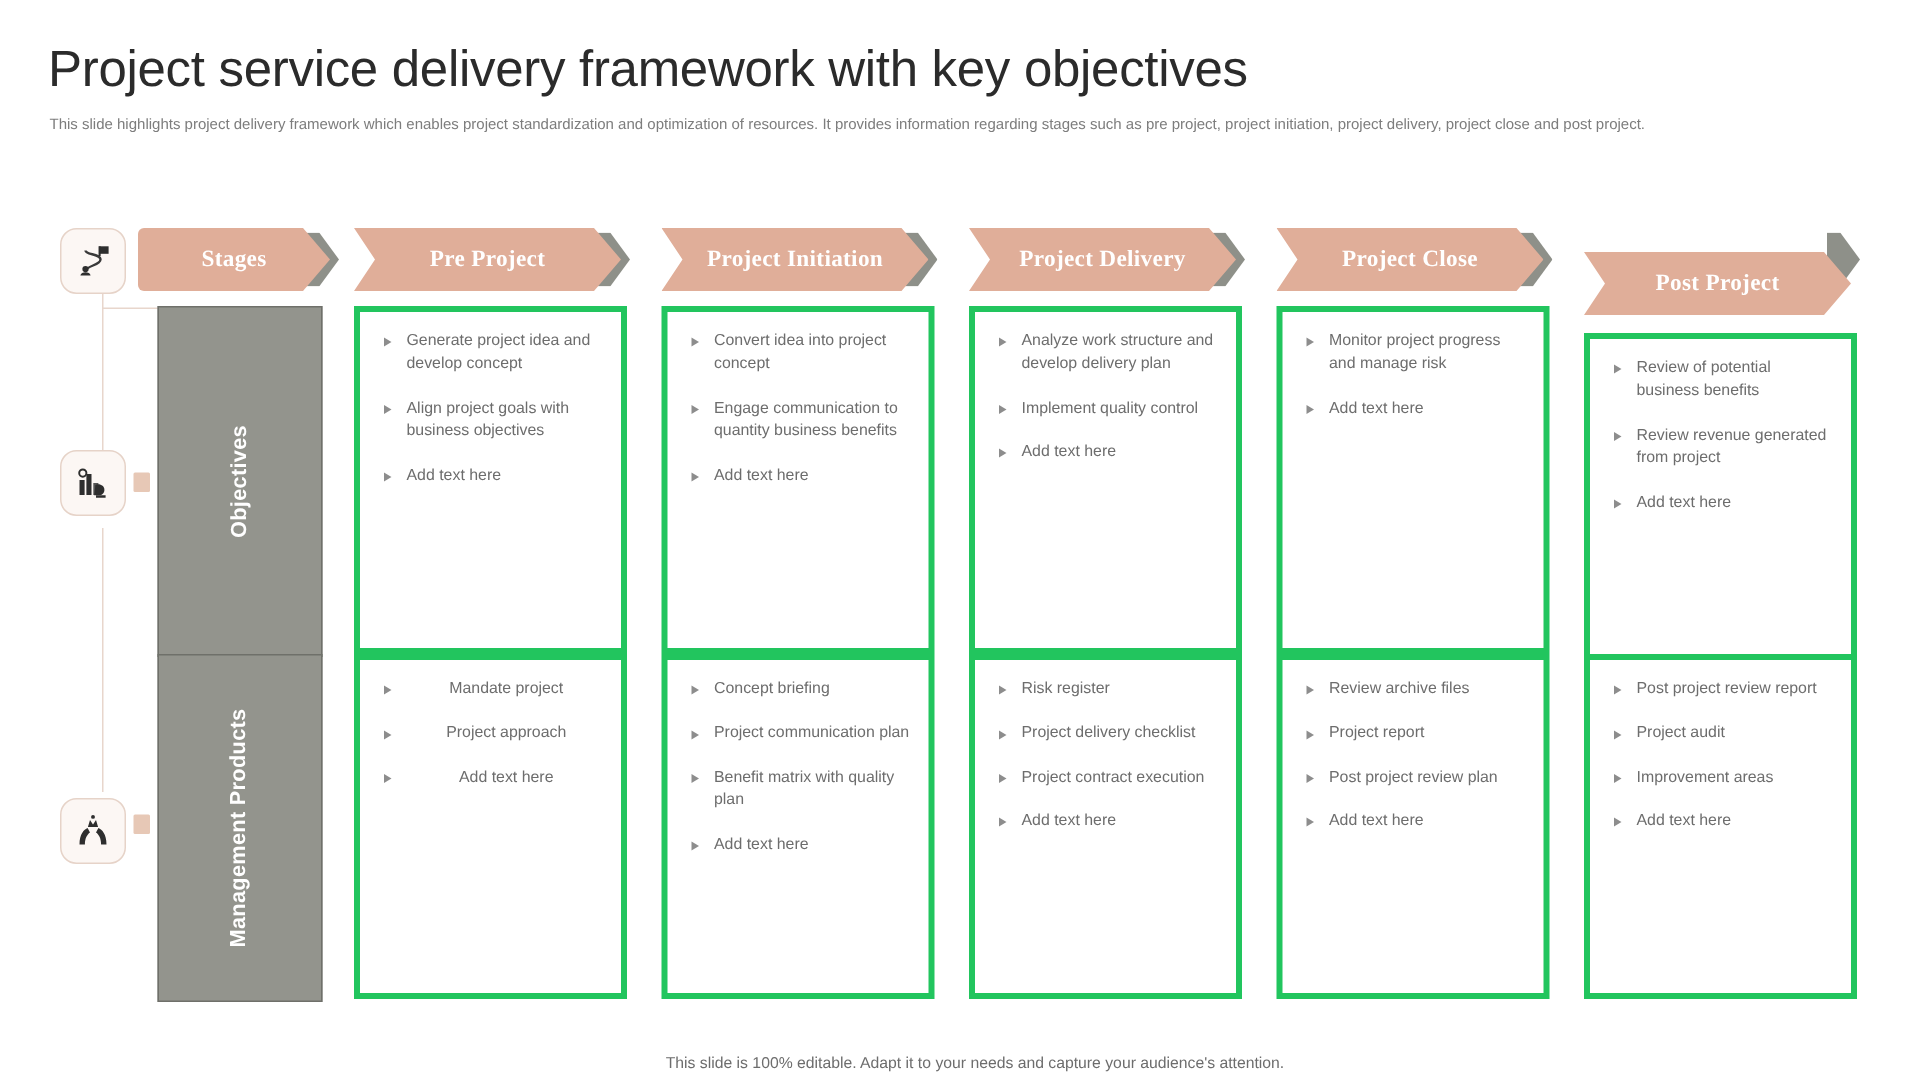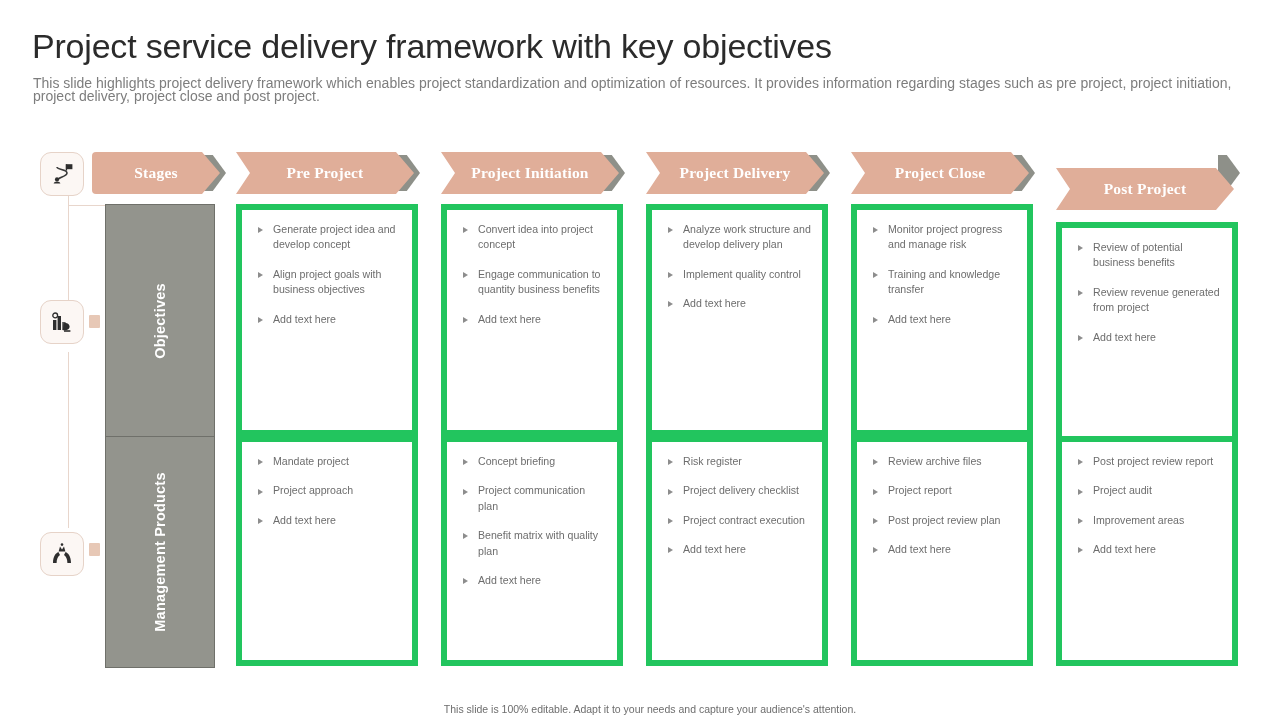--- a/index.html
+++ b/index.html
@@ -11,21 +11,21 @@
   .slide{position:absolute;inset:0;}
 
   
   .title{
     position:absolute;left:32px;top:26px;width:1210px;
     font-size:34px;line-height:40px;font-weight:400;color:#2b2b2b;
     letter-spacing:-0.2px;white-space:nowrap;
   }
   .subtitle{
     position:absolute;left:33px;top:77px;width:1215px;
-    font-size:14px;line-height:13px;color:#7d7d7d;
+    font-size:10px;line-height:13px;color:#7d7d7d;
   }
 
   
   .hdr-band{position:absolute;left:0;top:152px;width:1280px;height:44px;}
   .arrow{
     position:absolute;top:0;height:42px;
     background:#e0ae99;
     display:flex;align-items:center;justify-content:center;
     color:#ffffff;font-size:15.5px;font-weight:bold;
     letter-spacing:.2px;white-space:nowrap;
@@ -62,21 +62,21 @@
     position:absolute;background:#93948d;border:1px solid #6f706a;
     display:flex;align-items:center;justify-content:center;
   }
   .graybox span{
     transform:rotate(-90deg);white-space:nowrap;
     color:#ffffff;font-weight:bold;font-size:14.5px;letter-spacing:.2px;
   }
 
   
   .card{
-    position:absolute;background:#ffffff;border:6px solid #22c55e;
+    position:absolute;background:#ffffff;border:4px solid #22c55e;
     box-sizing:border-box;padding:12px 10px 8px 8px;
   }
   ul.bullets{margin:0;padding:0;list-style:none;}
   ul.bullets li{
     position:relative;padding-left:23px;margin-bottom:14px;
     font-size:10.6px;line-height:15.4px;color:#6d6d6d;
   }
   ul.bullets li:last-child{margin-bottom:0;}
   ul.bullets li::before{
     content:"";position:absolute;left:8px;top:5.2px;
@@ -206,34 +206,33 @@
     <ul class="bullets">
       <li>Analyze work structure and develop delivery plan</li>
       <li>Implement quality control</li>
       <li>Add text here</li>
     </ul>
   </div>
 
   <div class="card" style="left:851px;top:204px;width:182px;height:232px;">
     <ul class="bullets">
       <li>Monitor project progress and manage risk</li>
-      <li>Training and knowledge transfer</li>
       <li>Add text here</li>
     </ul>
   </div>
 
   <div class="card" style="left:1056px;top:204px;width:182px;height:232px;margin-top:18px;">
     <ul class="bullets">
       <li>Review of potential business benefits</li>
       <li>Review revenue generated from project</li>
       <li>Add text here</li>
     </ul>
   </div>
 
-  <div class="card" style="left:236px;top:436px;width:182px;height:230px;">
+  <div class="card" style="left:236px;top:436px;width:182px;height:230px;text-align:center;">
     <ul class="bullets">
       <li>Mandate project</li>
       <li>Project approach</li>
       <li>Add text here</li>
     </ul>
   </div>
 
   <div class="card" style="left:441px;top:436px;width:182px;height:230px;">
     <ul class="bullets">
       <li>Concept briefing</li>

